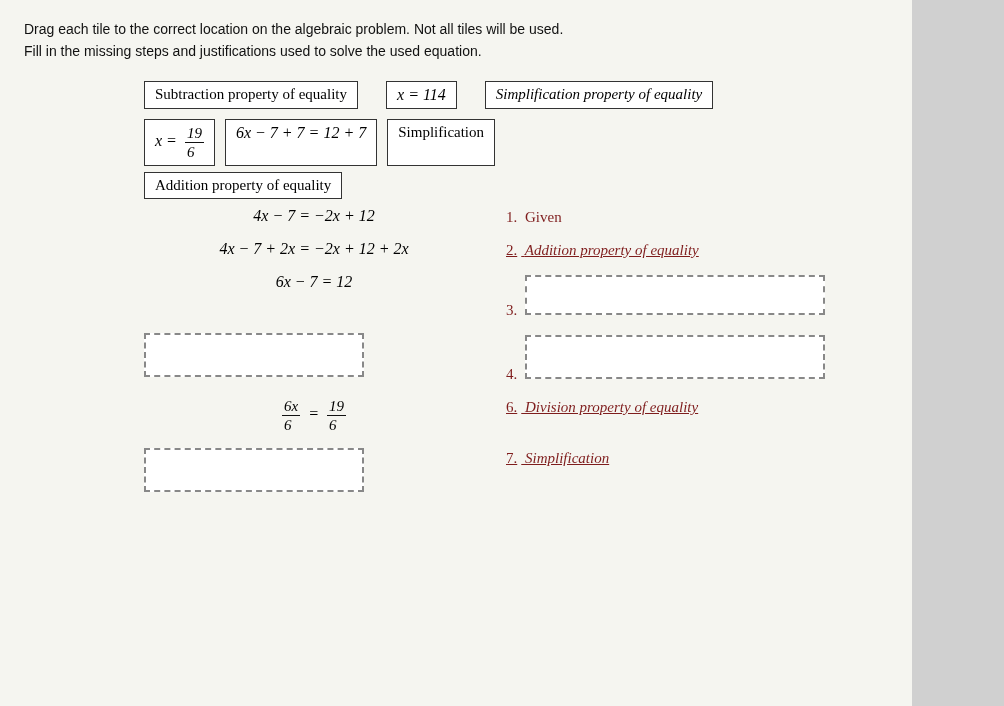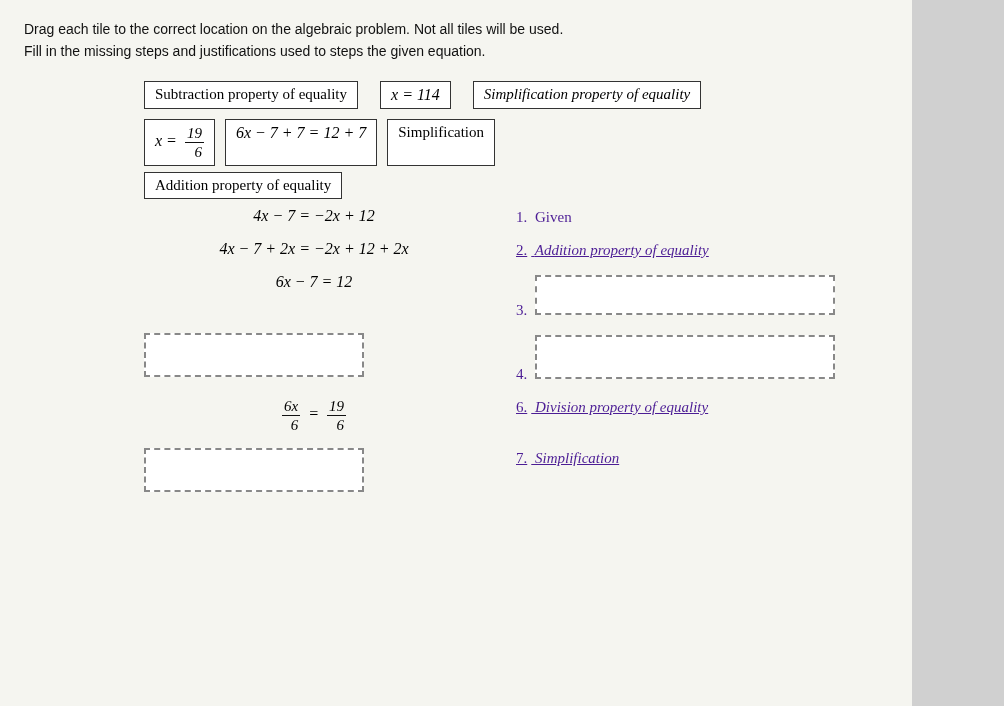--- a/index.html
+++ b/index.html
@@ -20,21 +20,21 @@
       font-size: 14px;
       color: #111;
       line-height: 1.6;
       margin-bottom: 18px;
       font-family: Arial, sans-serif;
     }
     
     .tile-bank {
       display: flex;
       flex-wrap: wrap;
-      gap: 6px 22px;
+      gap: 6px 28px;
       margin-left: 120px;
       margin-bottom: 10px;
     }
     .tile {
       border: 1.5px solid #333;
       background: #fff;
       padding: 4px 10px;
       font-size: 15px;
       font-family: 'Times New Roman', Times, serif;
       cursor: grab;
@@ -45,49 +45,49 @@
     }
     
     .problem-area {
       margin-left: 120px;
       margin-top: 8px;
     }
     .step-row {
       display: flex;
       align-items: flex-start;
       margin-bottom: 14px;
-      gap: 32px;
+      gap: 22px;
     }
     .step-lhs {
       min-width: 340px;
       text-align: center;
       font-size: 16px;
     }
     .step-rhs {
       font-size: 15px;
-      color: #4c1d95;
+      color: #7f1d1d;
       padding-top: 2px;
     }
     .step-rhs.italic-step {
       font-style: italic;
       text-decoration: underline;
     }
     .step-number {
       font-style: normal;
       margin-right: 4px;
     }
     
     .math {
       font-style: italic;
       font-size: 16px;
     }
     .frac {
       display: inline-flex;
       flex-direction: column;
-      align-items: flex-end;
+      align-items: flex-start;
       vertical-align: middle;
       font-size: 15px;
     }
     .frac .num {
       border-bottom: 1.5px solid #111;
       padding: 0 2px;
       line-height: 1.2;
       font-style: italic;
     }
     .frac .den {
@@ -121,21 +121,21 @@
     .step-lhs-block {
       min-width: 340px;
     }
   </style>
 </head>
 <body>
 
 <div class="page">
   <div class="instructions">
     <div>Drag each tile to the correct location on the algebraic problem. Not all tiles will be used.</div>
-    <div>Fill in the missing steps and justifications used to steps the given equation.</div>
+    <div>Fill in the missing steps and justifications used to solve the used equation.</div>
   </div>
 
   <div class="tile-bank">
     <div class="tile">
       <span>Subtraction property of equality</span>
     </div>
     <div class="tile italic-tile">
       <span class="math"><em>x</em> = 114</span>
     </div>
     <div class="tile italic-tile">

